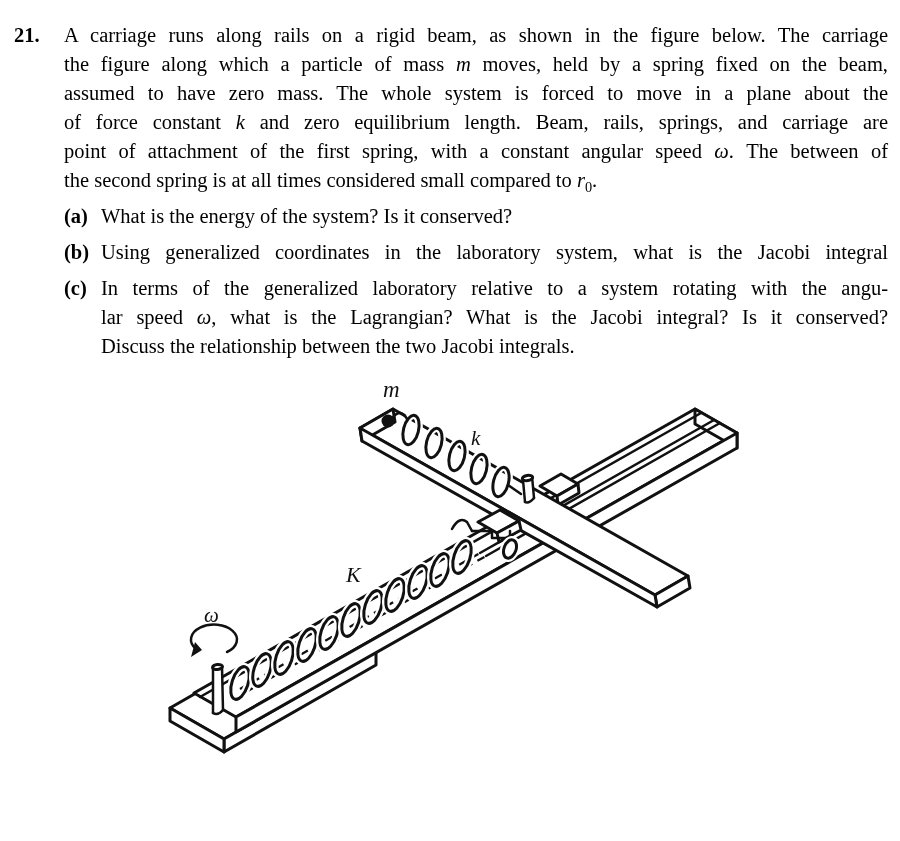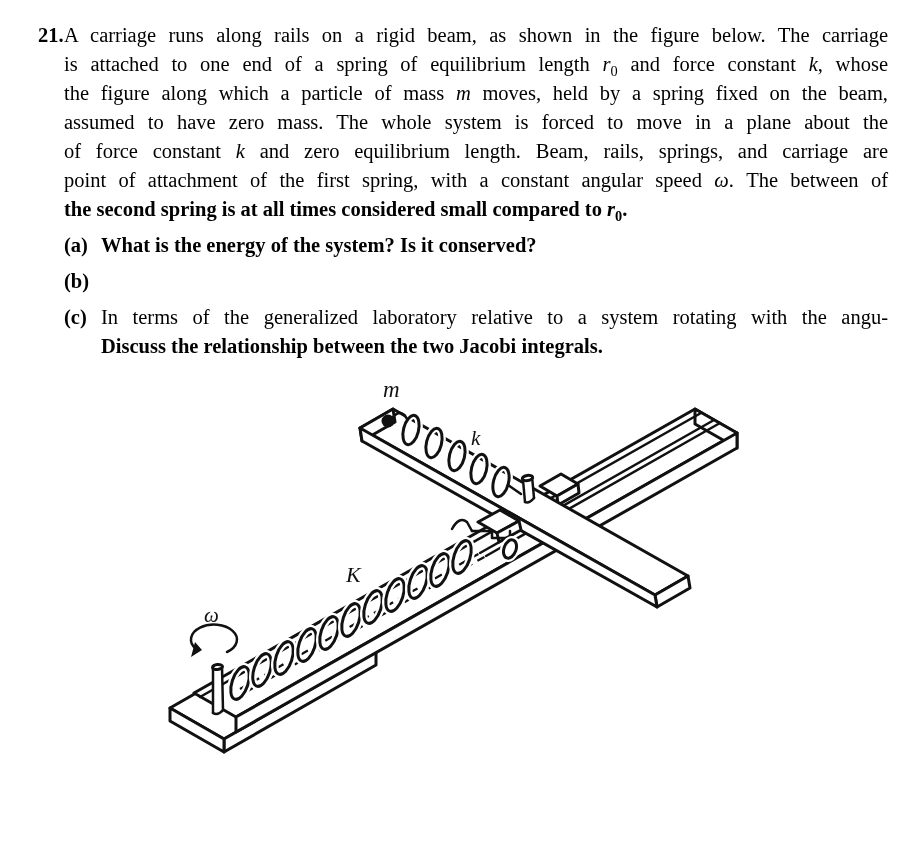--- a/index.html
+++ b/index.html
@@ -2,66 +2,67 @@
 <html><head>
 <meta charset="utf-8">
 <style>
   html,body { margin:0; padding:0; }
   body {
     width:900px; height:841px; background:#ffffff; color:#000;
     font-family:"Liberation Serif","DejaVu Serif",serif;
     overflow:hidden;
   }
   .problem { position:relative; padding:21px 12px 0 64px; font-size:20.5px; line-height:29px; }
-  .pnum { position:absolute; left:14px; top:21px; font-weight:700;margin-left:24px; }
+  .pnum { position:absolute; left:14px; top:21px; font-weight:700; }
   .jline { text-align:justify; text-align-last:justify; white-space:normal; }
-  .jline.last { text-align-last:auto;font-weight:bold; }
+  .jline.last { text-align-last:auto; }
   .body-lines { width:824px; }
   sub { font-size:0.7em; line-height:0; }
   .part { display:flex; margin-top:7px; }
   .plabel { flex:0 0 37px; font-weight:700; }
   .ptext { flex:1; min-width:0; }
   svg.figure { display:block; }
   .ink   { stroke:#111; fill:none; stroke-width:3; stroke-linecap:round; stroke-linejoin:round; }
   .ink2  { stroke:#111; fill:none; stroke-width:2.5; stroke-linecap:round; stroke-linejoin:round; }
   .face  { stroke:#111; fill:#fff; stroke-width:3; stroke-linejoin:round; }
   .halo  { stroke:#fff; fill:none; stroke-width:7.5; }
   .dash  { stroke:#111; fill:none; stroke-width:2.3; stroke-dasharray:8 6; }
   .fig-label { font-family:"Liberation Serif","DejaVu Serif",serif; font-style:italic; fill:#111; }
 </style>
 </head>
 <body>
 
 <div class="problem">
   <div class="pnum">21.</div>
   <div class="body-lines">
       <div class="jline"><span>A carriage runs along rails on a rigid beam, as shown in the figure below. The carriage</span></div>
-      <div class="jline"><span>is attached to one end of a spring of equilibrium length </span><span style="font-style: italic;">r</span><sub>0</sub><span> and force constant </span><span style="font-style: italic;">k</span><span>, whose</span></div>
       <div class="jline"><span>the figure along which a particle of mass </span><span style="font-style: italic;">m</span><span> moves, held by a spring fixed on the beam,</span></div>
       <div class="jline"><span>assumed to have zero mass. The whole system is forced to move in a plane about the</span></div>
       <div class="jline"><span>of force constant </span><span style="font-style: italic;">k</span><span> and zero equilibrium length. Beam, rails, springs, and carriage are</span></div>
       <div class="jline"><span>point of attachment of the first spring, with a constant angular speed </span><span style="font-style: italic;">ω</span><span>. The between of</span></div>
       <div class="jline last"><span>the second spring is at all times considered small compared to </span><span style="font-style: italic;">r</span><sub>0</sub><span>.</span></div>
     </div>
 
   <div class="part">
     <div class="plabel">(a)</div>
     <div class="ptext">
         <div class="jline last"><span>What is the energy of the system? Is it conserved?</span></div>
       </div>
   </div>
   <div class="part">
     <div class="plabel">(b)</div>
     <div class="ptext">
+        <div class="jline"><span>Using generalized coordinates in the laboratory system, what is the Jacobi integral</span></div>
       </div>
   </div>
   <div class="part">
     <div class="plabel">(c)</div>
     <div class="ptext">
         <div class="jline"><span>In terms of the generalized laboratory relative to a system rotating with the angu-</span></div>
+        <div class="jline"><span>lar speed </span><span style="font-style: italic;">ω</span><span>, what is the Lagrangian? What is the Jacobi integral? Is it conserved?</span></div>
         <div class="jline last"><span>Discuss the relationship between the two Jacobi integrals.</span></div>
       </div>
   </div>
 </div>
 
 <svg class="figure" width="900" height="393" viewBox="0 448 900 393" xmlns="http://www.w3.org/2000/svg">
 
   <g>
     <path class="face" d="M170,795 L322,708 L376,739 L224,826 Z"></path>
     <path class="face" d="M224,826 L376,739 L376,752 L224,839 Z"></path>

